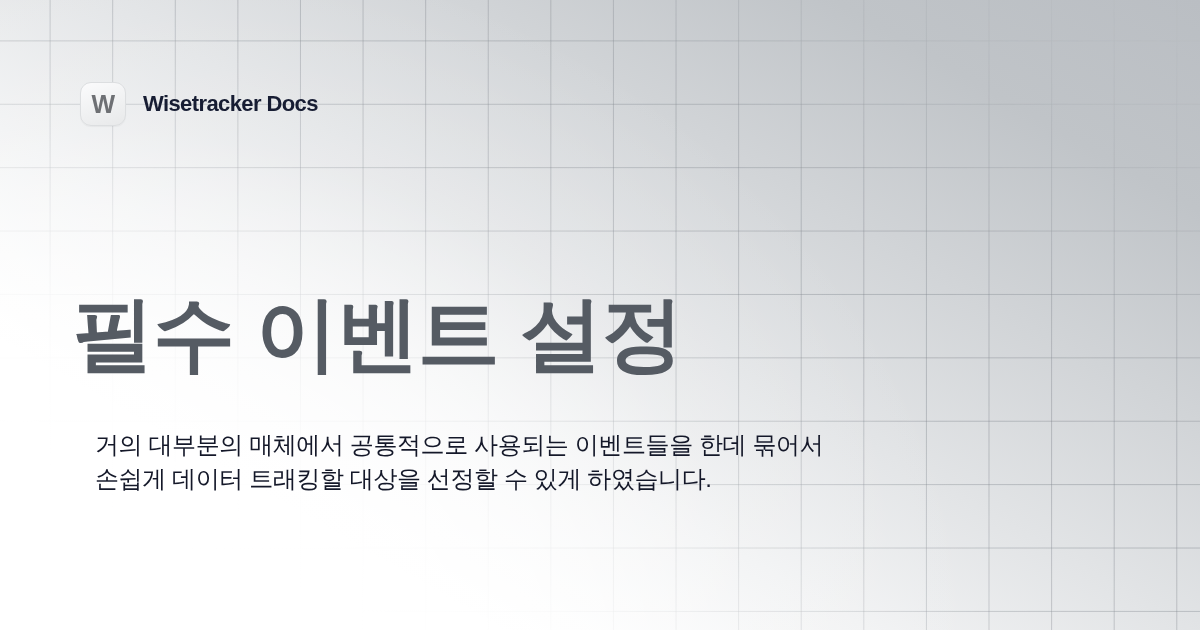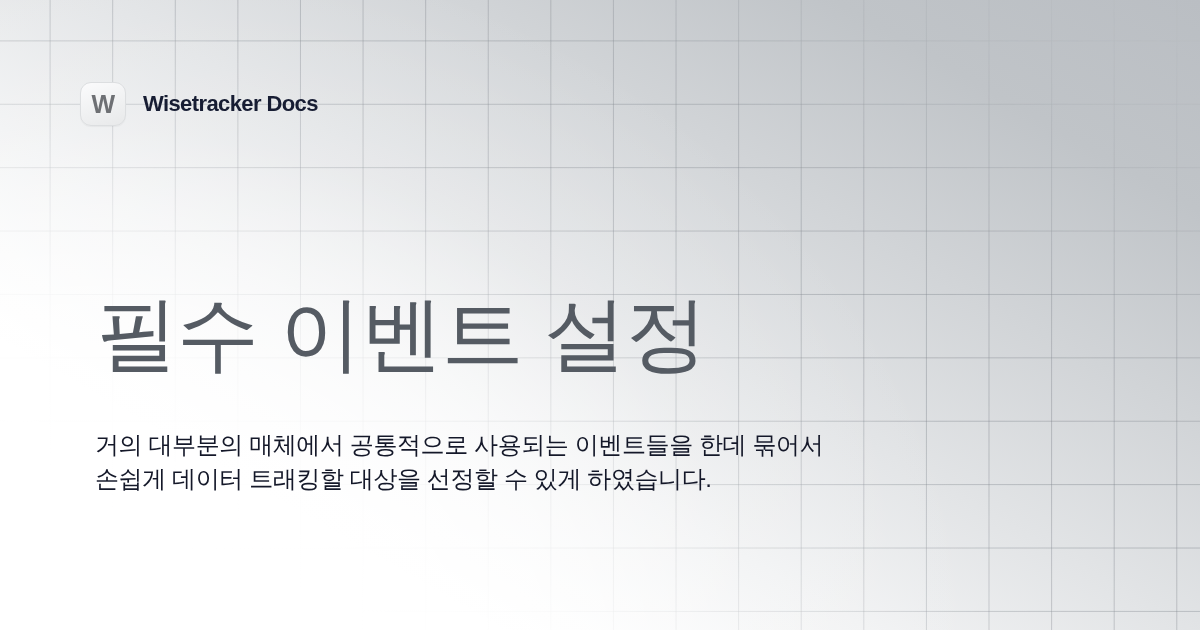--- a/index.html
+++ b/index.html
@@ -131,25 +131,25 @@
     font-size: 22px;
     font-weight: 700;
     color: #171d33;
     letter-spacing: -0.6px;
     line-height: 1;
     white-space: nowrap;
   }
 
   .headline {
     position: absolute;
-    left: 96px;
+    left: 72px;
     top: 288px;
     margin: 0;
     font-size: 82px;
-    font-weight: 400;
+    font-weight: 700;
     line-height: 1.12;
     letter-spacing: -1px;
     color: #555b63;
     white-space: nowrap;
   }
 
   .description {
     position: absolute;
     left: 95px;
     top: 428px;

